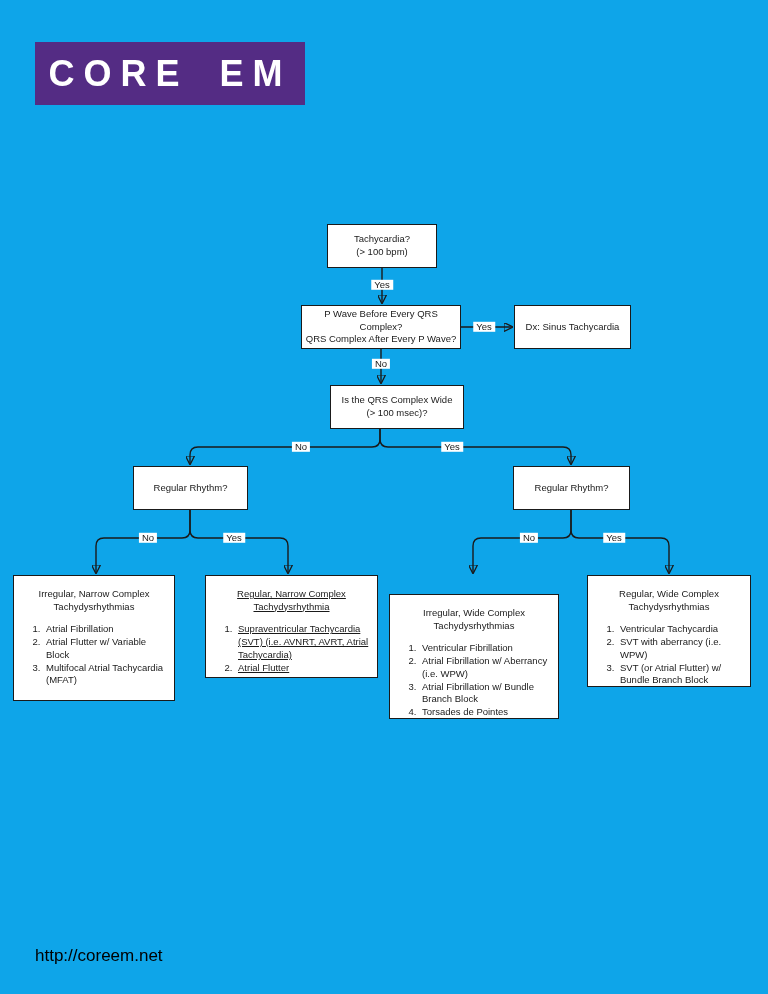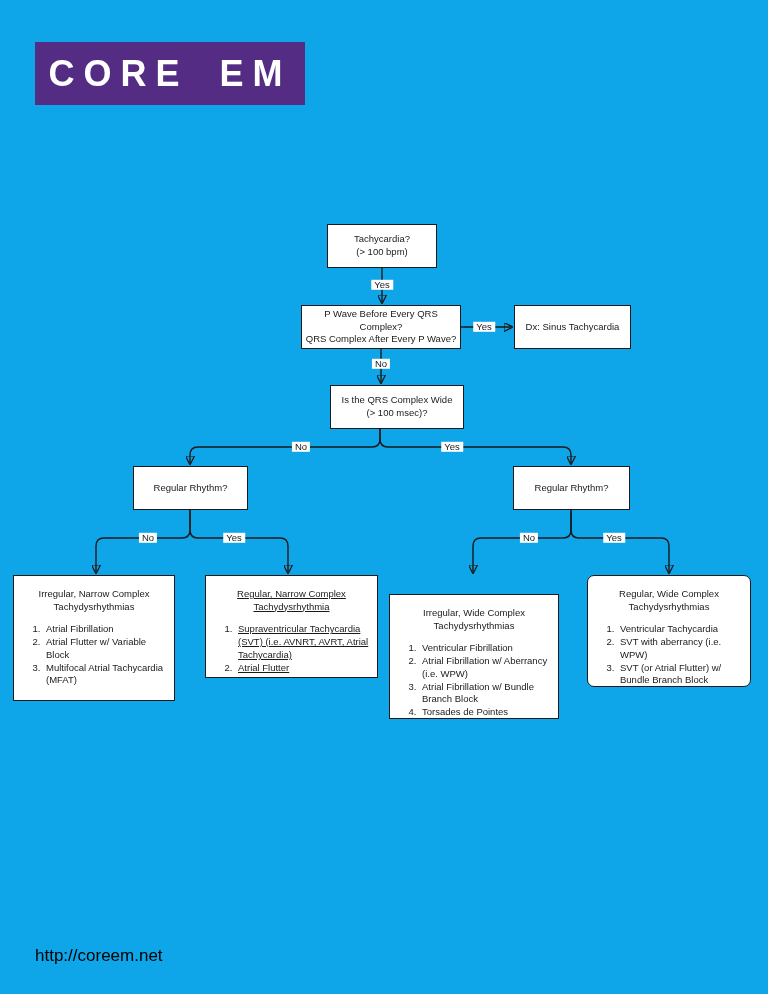--- a/index.html
+++ b/index.html
@@ -48,21 +48,21 @@
   
   #n-tachycardia { left:327px; top:224px; width:110px; height:44px; }
   #n-pwave       { left:301px; top:305px; width:160px; height:44px; }
   #n-sinus       { left:514px; top:305px; width:117px; height:44px; }
   #n-qrswide     { left:322px; top:385px; width:134px; height:44px;margin-left:8px; }
   #n-rr-left     { left:133px; top:466px; width:115px; height:44px; }
   #n-rr-right    { left:513px; top:466px; width:117px; height:44px; }
   #lf-irr-narrow { left:13px;  top:575px; width:162px; height:126px; }
   #lf-reg-narrow { left:205px; top:575px; width:173px; height:103px;text-decoration:underline; }
   #lf-irr-wide   { left:389px; top:594px; width:170px; height:125px; }
-  #lf-reg-wide   { left:587px; top:575px; width:164px; height:112px;border-radius:7px; }
+  #lf-reg-wide   { left:587px; top:575px; width:164px; height:112px; }
 </style>
 </head>
 <body>
 
 <div class="page">
 
   <div class="logo" style="background: rgb(84, 44, 132);">
     <span>CORE EM</span>
   </div>
 

